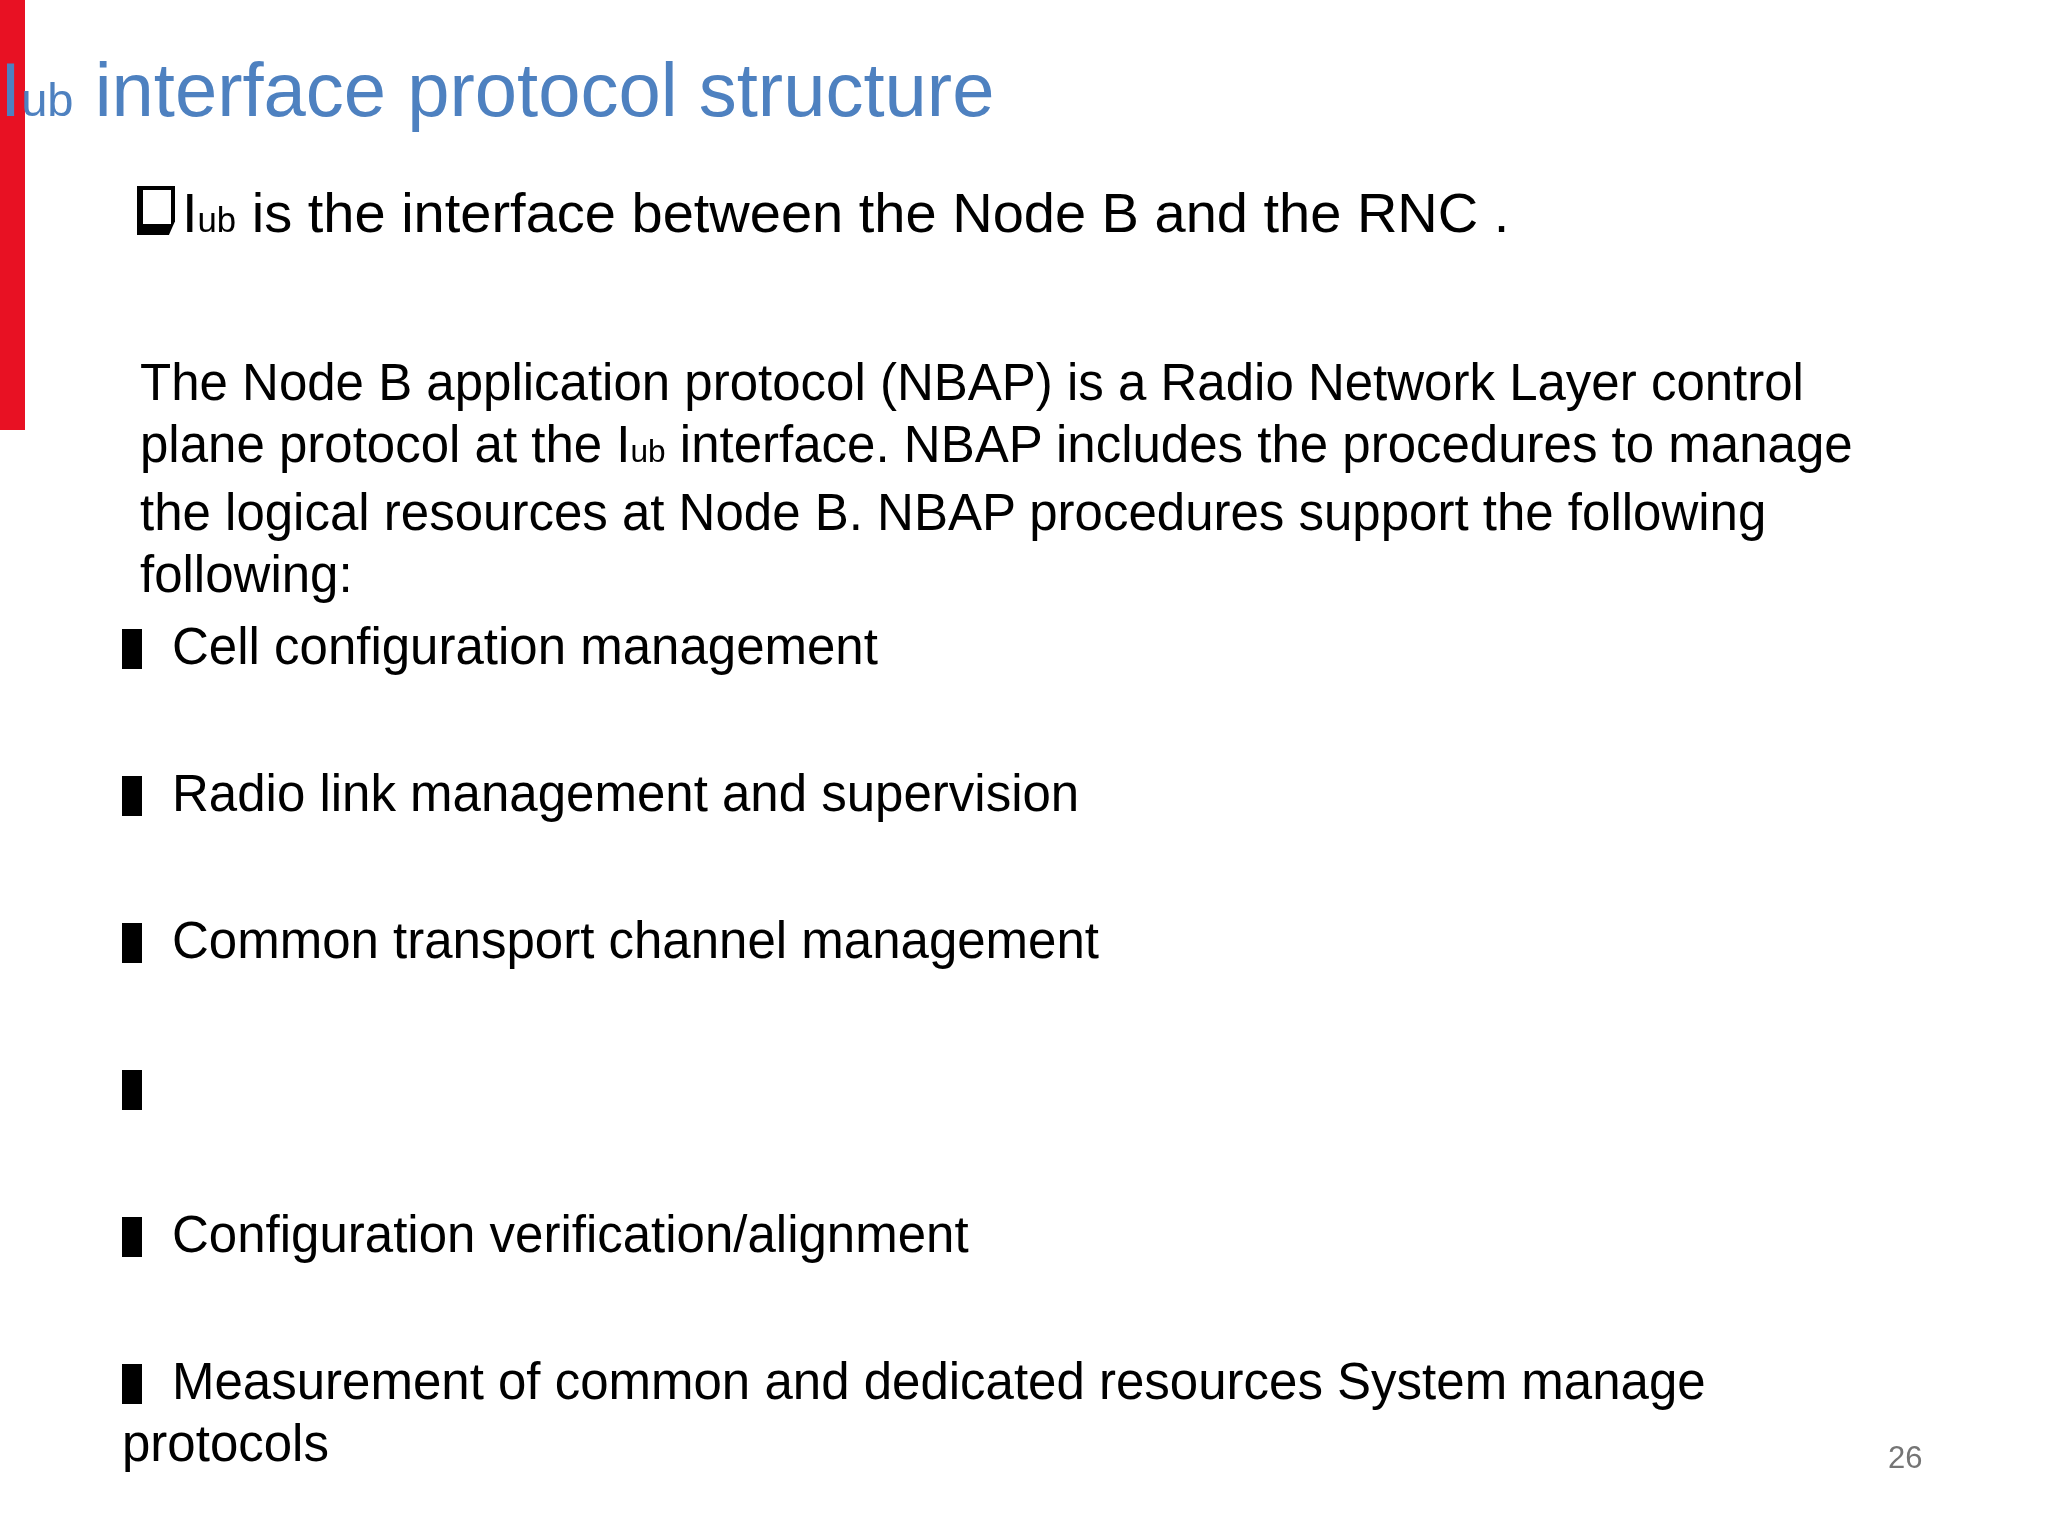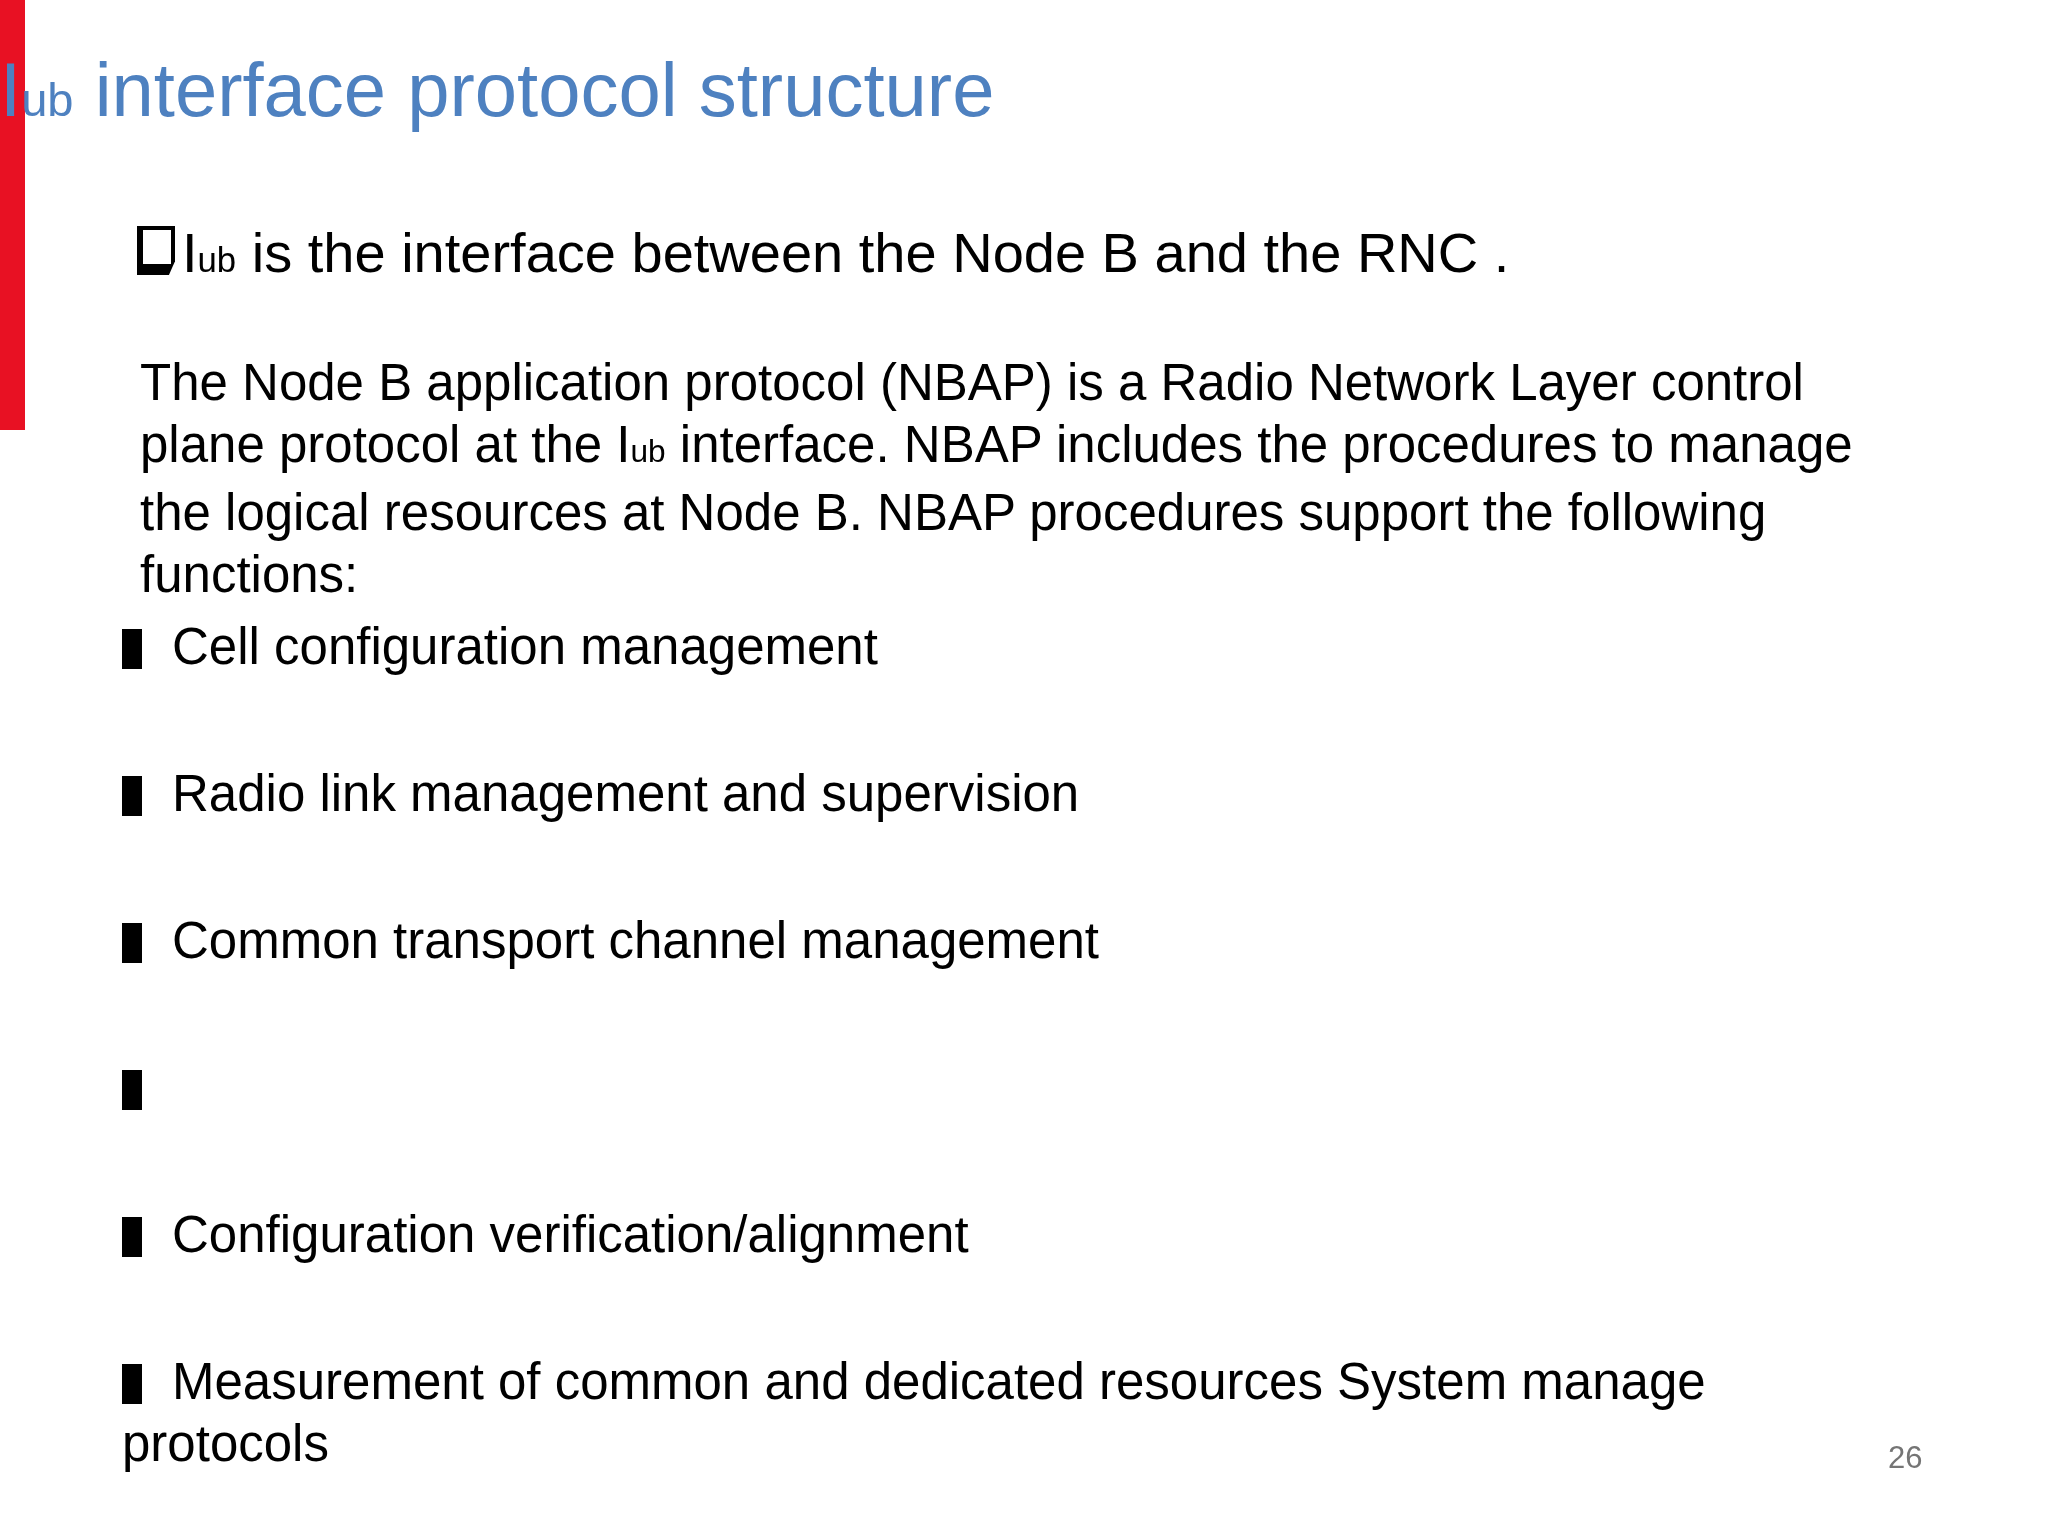--- a/index.html
+++ b/index.html
@@ -25,21 +25,21 @@
     text-align:left;
     font-size:76px;line-height:1.1;
     color:var(--title-blue,#4e81c0);
     white-space:nowrap;
   }
   .sub{font-size:0.62em;}
 
   
   .lead-line{
     position:absolute;left:137px;top:182px;
-    font-size:56px;line-height:1.1;white-space:nowrap;margin-top:40px;
+    font-size:56px;line-height:1.1;white-space:nowrap;
   }
   .qsq{
     display:inline-block;width:28px;height:34px;
     border:4px solid #000;border-bottom:11px solid #000;border-left:6px solid #000;
     clip-path:polygon(0 0,100% 0,100% 72%,84% 100%,0 100%);
     margin-right:7px;vertical-align:-3px;
   }
 
   
   .para{
@@ -72,21 +72,21 @@
   <div class="red-strip"></div>
 
   <div class="title"><span>I</span><span class="sub">ub</span><span> interface protocol structure</span></div>
 
   <div class="lead-line"><span class="qsq"></span><span>I</span><span class="sub">ub</span><span> is the interface between the Node B and the RNC .</span></div>
 
   <div class="para">
     <div class="pline">The Node B application protocol (NBAP) is a Radio Network Layer control</div>
     <div class="pline"><span>plane protocol at the I</span><span class="sub">ub</span><span> interface. NBAP includes the procedures to manage</span></div>
     <div class="pline">the logical resources at Node B. NBAP procedures support the following</div>
-    <div class="pline">functions:</div>
+    <div class="pline">following:</div>
   </div>
 
   <div class="items">
     <div class="item"><span class="sqb"></span><span>Cell configuration management</span></div>
     <div class="item"><span class="sqb"></span><span>Radio link management and supervision</span></div>
     <div class="item"><span class="sqb"></span><span>Common transport channel management</span></div>
     <div class="item"><span class="sqb"></span></div>
     <div class="item"><span class="sqb"></span><span>Configuration verification/alignment</span></div>
     <div class="item last">
       <div class="wrapline"><span class="sqb"></span><span>Measurement of common and dedicated resources System manage</span></div>

